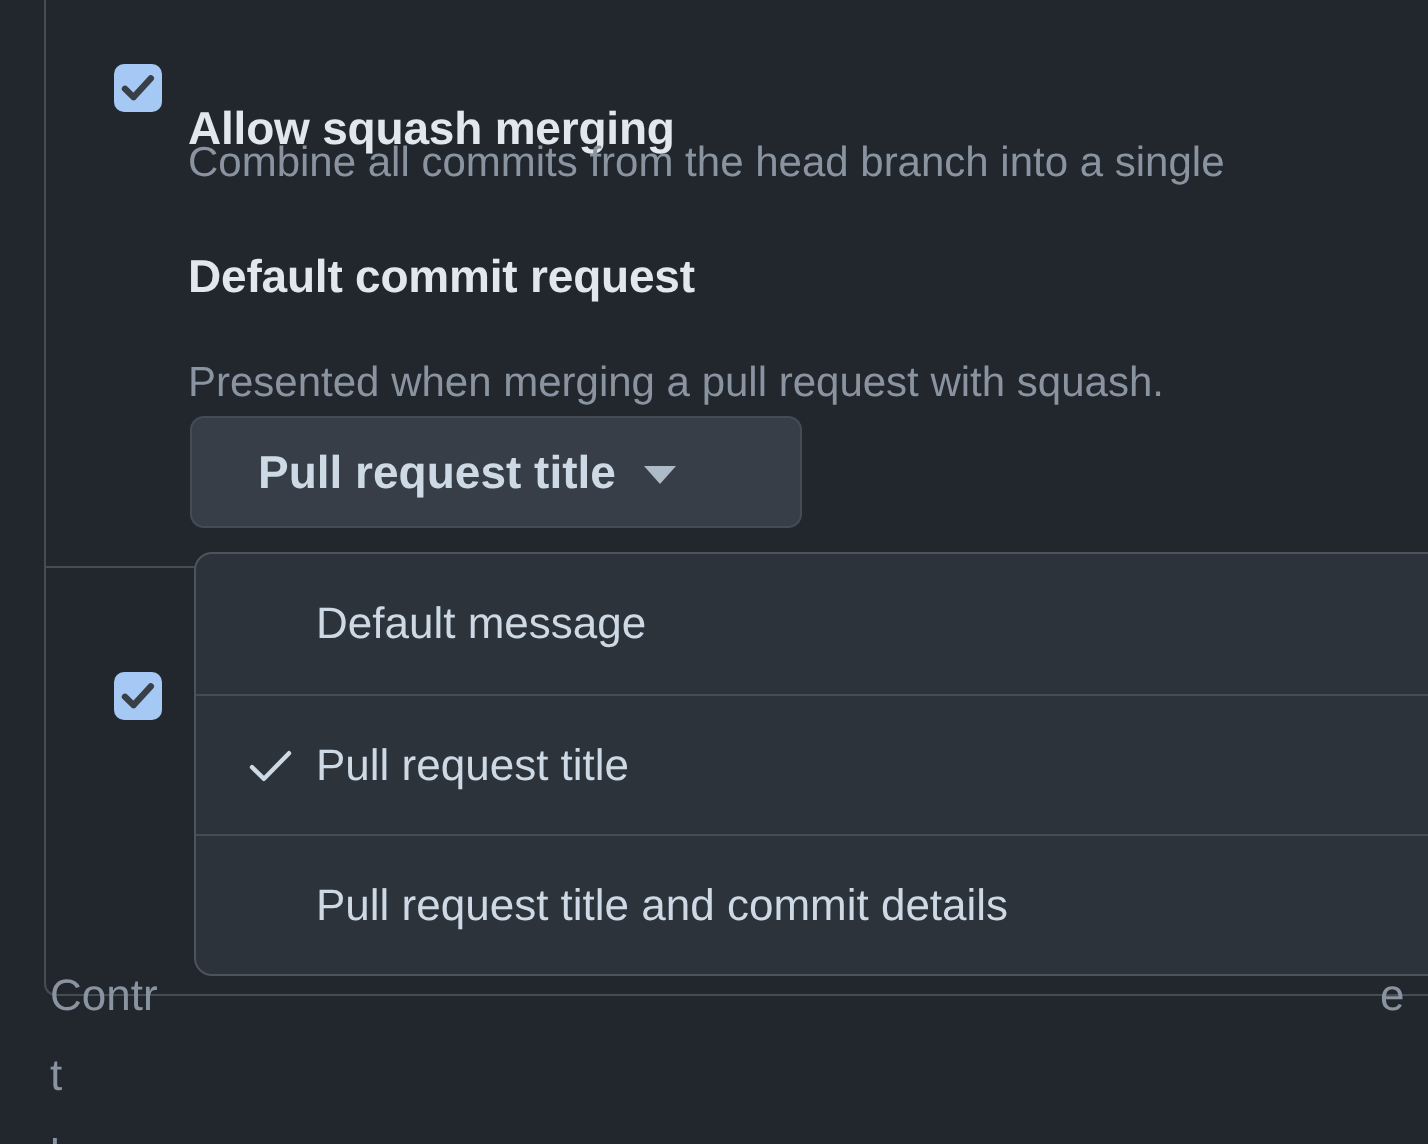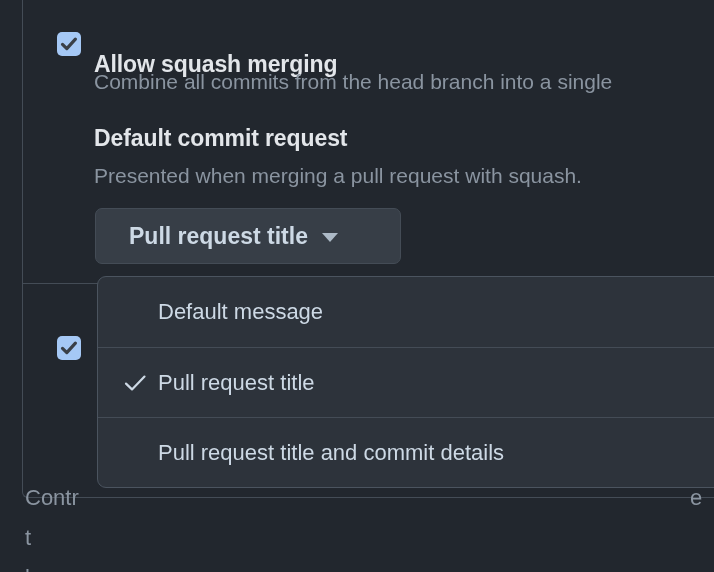--- a/index.html
+++ b/index.html
@@ -63,21 +63,21 @@
   .t-allow { left: 94px; top: 31px; margin-top: 20px; }
   .t-default-commit { left: 94px; top: 125px; }
 
   .h-desc {
     position: absolute;
     color: #8a94a0;
     font-size: 21px;
     white-space: nowrap;
   }
   .d-combine { left: 94px; top: 70px; }
-  .d-presented { left: 94px; top: 164px; }
+  .d-presented { left: 94px; top: 180px; }
 
   .bg-paragraph {
     position: absolute;
     left: 25px;
     top: 478px;
     width: 689px;
     color: #8a94a0;
     font-size: 22px;
     line-height: 40px;
     white-space: pre-wrap;

